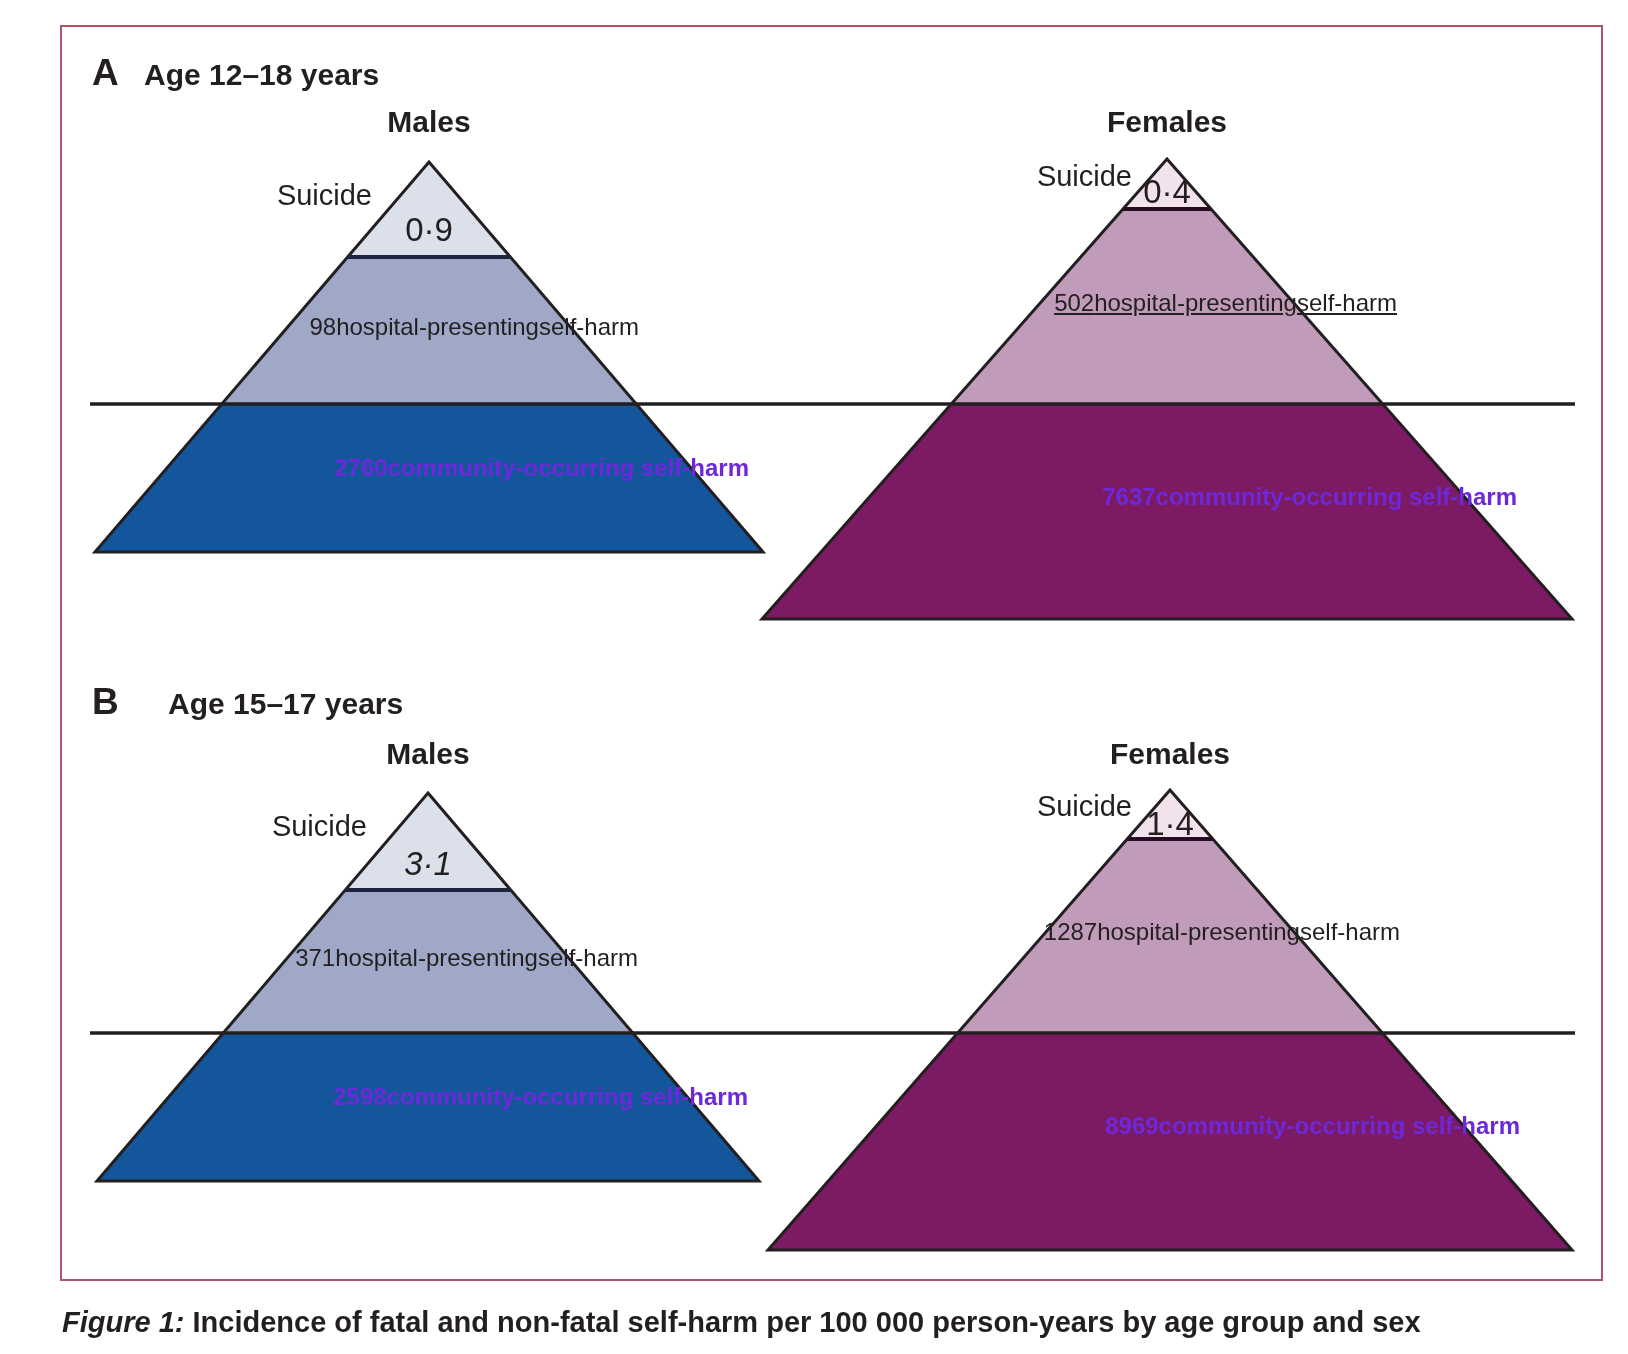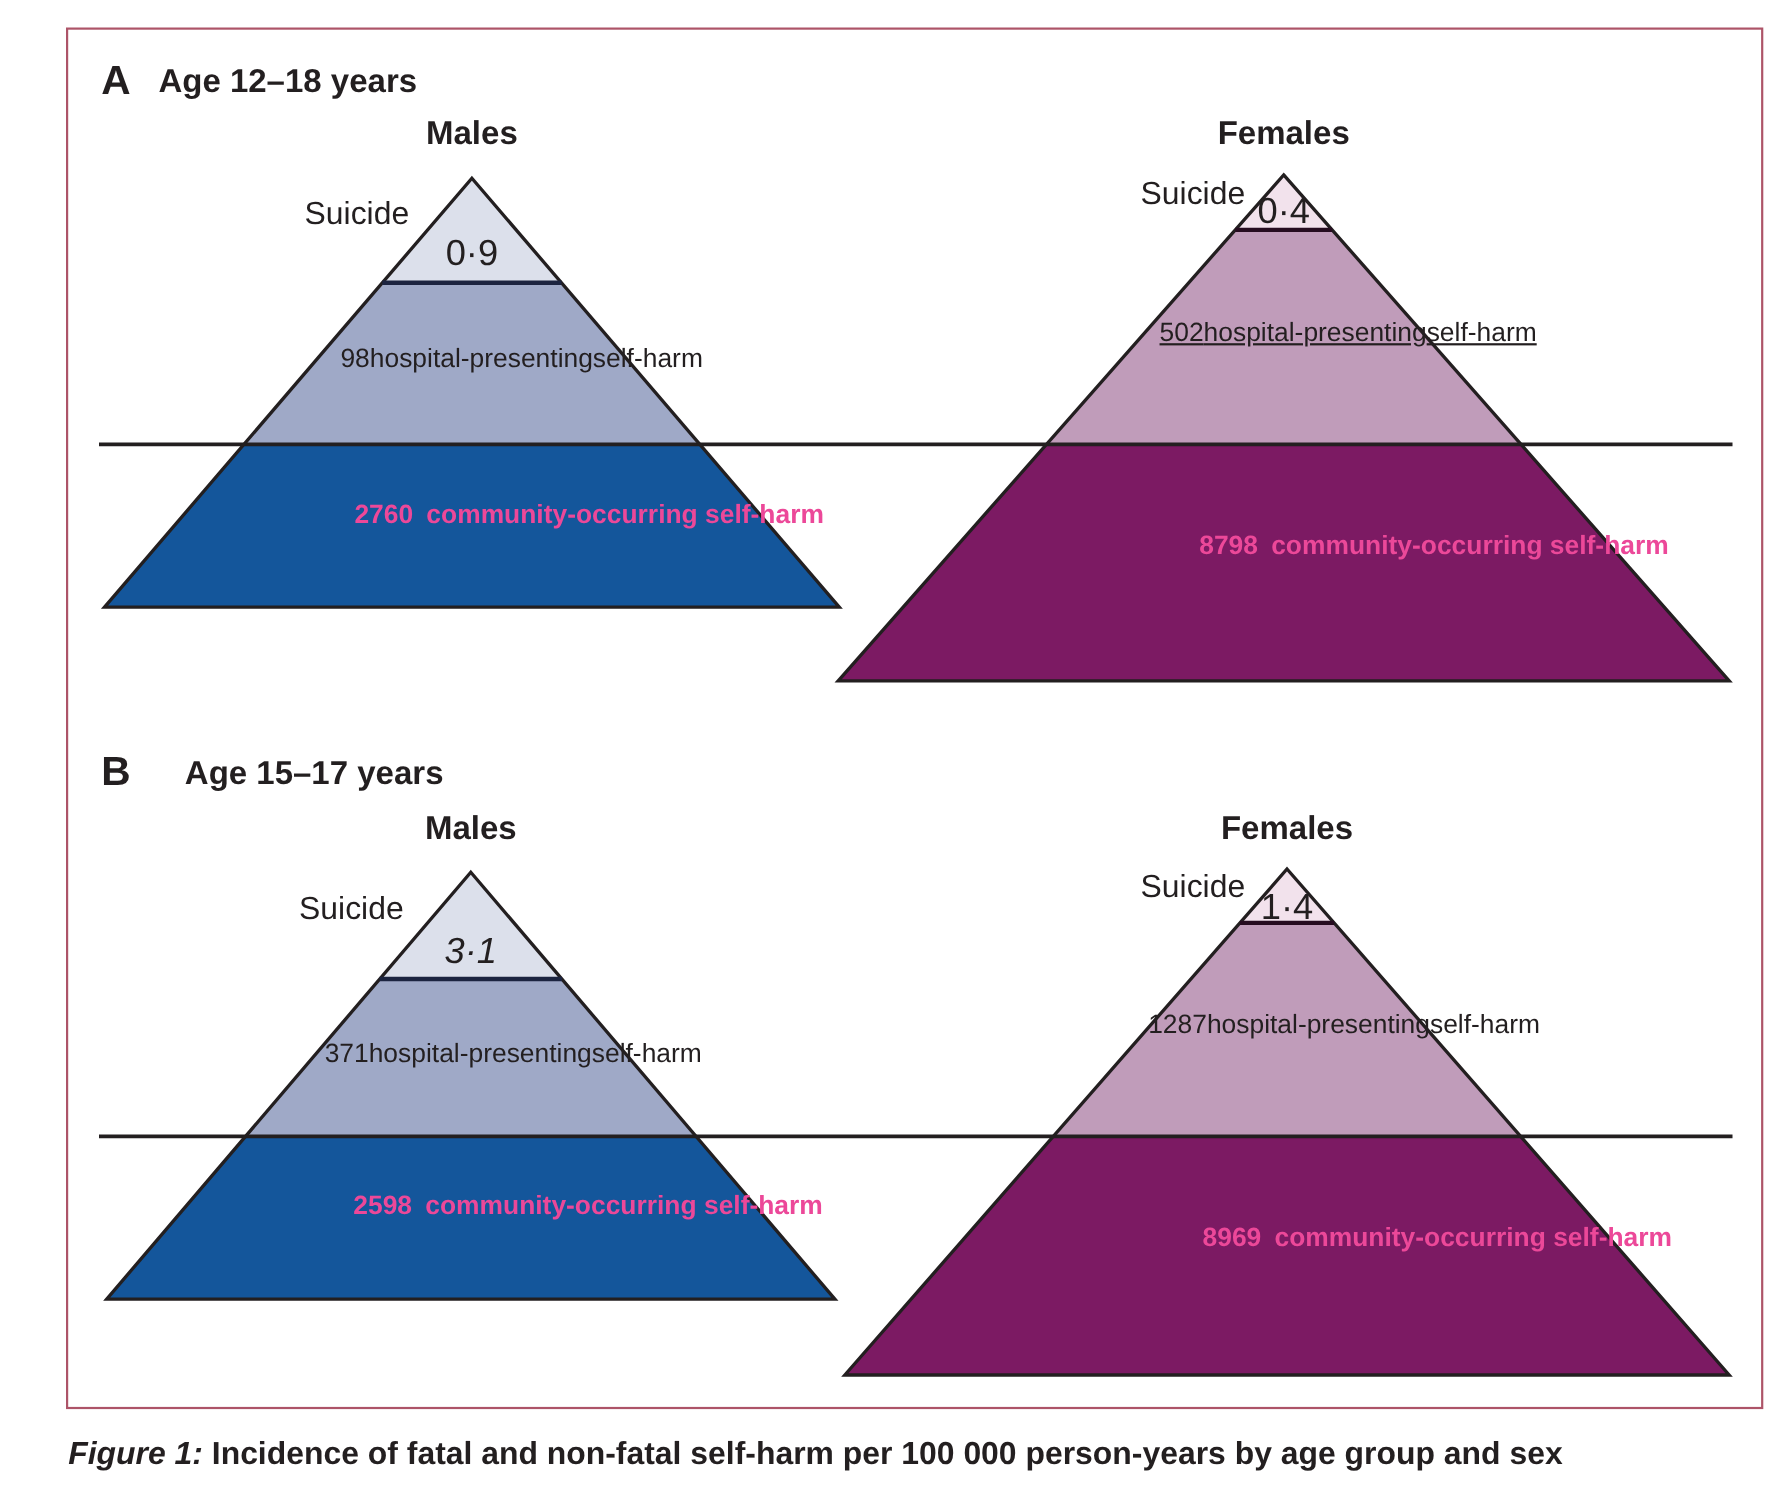--- a/index.html
+++ b/index.html
@@ -26,21 +26,21 @@
   .panel-title  { font-size: 30px; font-weight: bold; line-height: 1; }
   .sex-header   { font-size: 30px; font-weight: bold; text-align: center; transform: translateX(-50%); }
   .suicide-label{ font-size: 29px; text-align: right; line-height: 34px; }
   .suicide-value{ font-size: 33px; text-align: center; line-height: 34px; width: 160px; transform: translateX(-50%); }
   .section-text {
     display: flex; flex-direction: row; justify-content: flex-end;
     align-items: center; text-align: center;
     transform: translateX(-50%);
     font-size: 24px; line-height: 40px;
   }
-  .section-text.dark { color: #ec4899; font-weight: bold; gap: 12px; }
+  .section-text.dark { color: #6d28d9; font-weight: bold; }
   .caption { position: absolute; left: 62px; top: 1306px; width: 1540px; font-size: 29px; font-weight: bold; }
   .caption .fig-label { font-style: italic; }
 </style>
 </head>
 <body>
 
 <div class="page">
 
   <div class="figure-box" style="border-color: rgb(173, 84, 104);">
 
@@ -102,21 +102,21 @@
 
     <div class="abs sex-header" style="left:1105px; top:78px; width:300px;">Females</div>
     <div class="abs suicide-label" style="left:920px; top:132px; width:150px;">Suicide</div>
     <div class="abs suicide-value" style="left:1105px; top:148px;">0·4</div>
     <div class="abs section-text" style="left:1105px; top:182px; width:460px; height:195px; padding-bottom:8px;text-decoration:underline;">
       <div>502</div>
       <div>hospital-presenting</div>
       <div>self-harm</div>
     </div>
     <div class="abs section-text dark" style="left:1105px; top:377px; width:700px; height:215px; padding-bottom:30px;">
-      <div>8798</div>
+      <div>7637</div>
       <div>community-occurring self-harm</div>
     </div>
 
     <div class="abs panel-letter" style="left:30px; top:656px;">B</div>
     <div class="abs panel-title" style="left:82px; top:662px;margin-left:24px;">Age 15–17 years</div>
 
     <div class="abs sex-header" style="left:366px; top:710px; width:300px;">Males</div>
     <div class="abs suicide-label" style="left:155px; top:782px; width:150px;">Suicide</div>
     <div class="abs suicide-value" style="left:366px; top:820px;font-style:italic;">3·1</div>
     <div class="abs section-text" style="left:366px; top:863px; width:420px; height:143px; padding-bottom:8px;justify-content:flex-end;">

